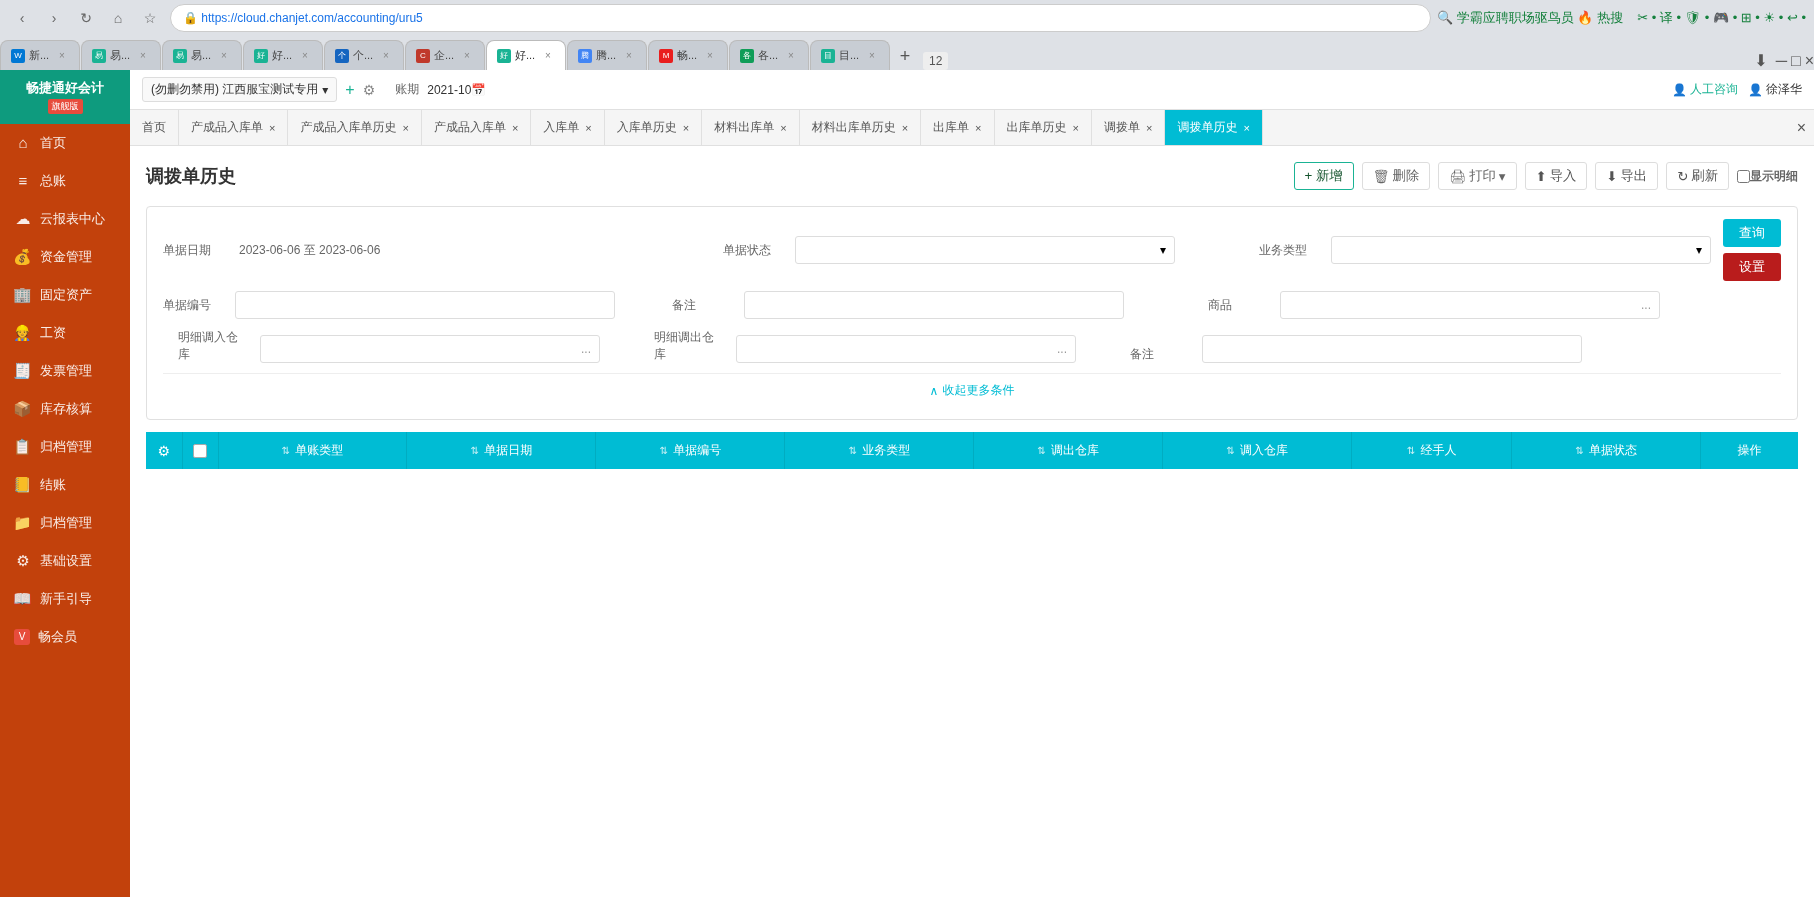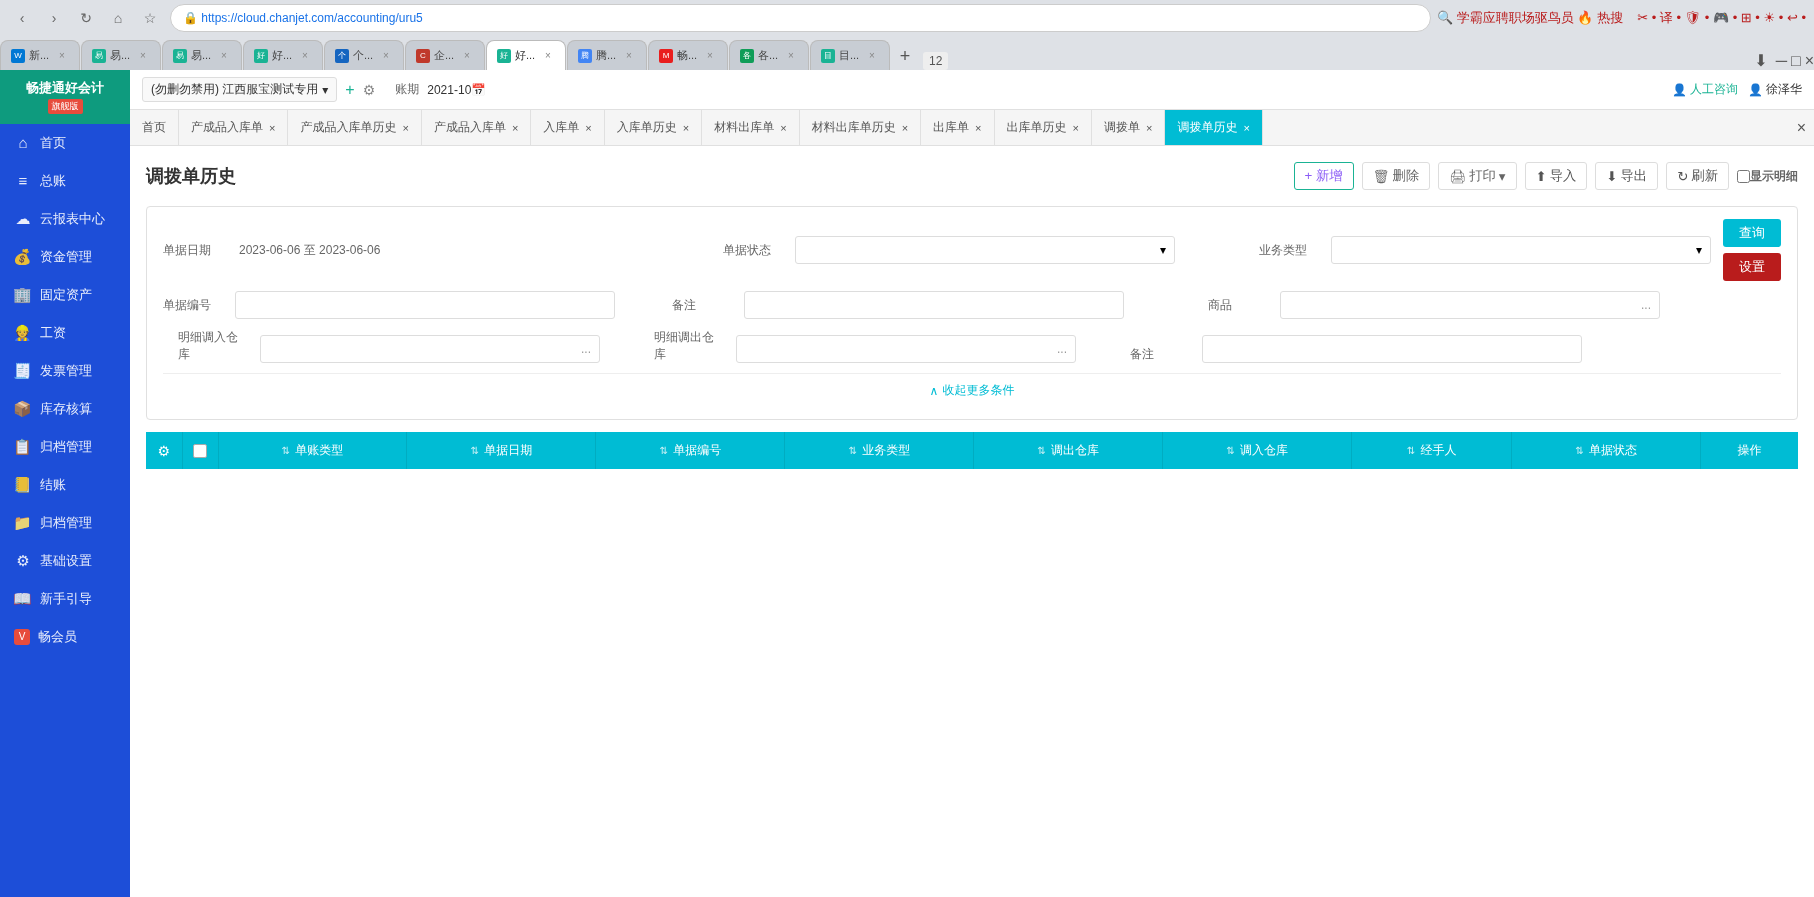--- a/index.html
+++ b/index.html
@@ -4,35 +4,35 @@
   <style>
     * { box-sizing: border-box; margin: 0; padding: 0; }
     body { font-family: "Microsoft YaHei", "PingFang SC", sans-serif; font-size: 12px; background: #f5f5f5; overflow: hidden; }
 
     
     .browser-chrome { background: #dee1e6; height: 36px; display: flex; align-items: center; padding: 0 8px; gap: 6px; }
     .browser-nav { display: flex; gap: 4px; align-items: center; }
     .browser-nav-btn { width: 28px; height: 28px; border-radius: 50%; border: none; background: transparent; cursor: pointer; display: flex; align-items: center; justify-content: center; color: #666; font-size: 14px; }
     .address-bar { flex: 1; height: 28px; border-radius: 14px; background: white; border: 1px solid #ccc; display: flex; align-items: center; padding: 0 12px; font-size: 12px; color: #333; }
     .address-bar span { color: #1a73e8; }
-    .browser-actions { display: flex; gap: 6px; align-items: center; color: #b91c1c; font-size: 13px; }
+    .browser-actions { display: flex; gap: 6px; align-items: center; color: #15803d; font-size: 13px; }
 
     
     .tab-bar { background: #dee1e6; height: 34px; display: flex; align-items: flex-end; padding-left: 0; overflow: hidden; }
     .tab { height: 30px; padding: 0 10px; display: flex; align-items: center; gap: 4px; background: #c8cdd4; border-radius: 8px 8px 0 0; margin-right: 1px; font-size: 11px; color: #444; cursor: pointer; min-width: 80px; max-width: 120px; white-space: nowrap; border: 1px solid #bbb; border-bottom: none; }
     .tab.active { background: white; color: #333; }
     .tab-close { width: 14px; height: 14px; border-radius: 50%; display: flex; align-items: center; justify-content: center; font-size: 10px; color: #888; margin-left: auto; }
     .tab-favicon { width: 14px; height: 14px; border-radius: 2px; background: #4285f4; display: flex; align-items: center; justify-content: center; color: white; font-size: 8px; }
     .tab-add { width: 28px; height: 28px; display: flex; align-items: center; justify-content: center; font-size: 18px; color: #555; cursor: pointer; }
 
     
     .app { display: flex; height: calc(897px - 70px); }
 
     
-    .sidebar { width: 130px; background: #1d4ed8; display: flex; flex-direction: column; flex-shrink: 0; }
+    .sidebar { width: 130px; background: #c2410c; display: flex; flex-direction: column; flex-shrink: 0; }
     .sidebar-logo { background: #0e9b7e; padding: 10px 8px; display: flex; flex-direction: column; align-items: center; }
     .sidebar-logo-text { color: white; font-size: 13px; font-weight: bold; text-align: center; line-height: 1.3; }
     .sidebar-logo-badge { background: #e74c3c; color: white; font-size: 9px; padding: 1px 4px; border-radius: 2px; margin-top: 2px; }
     .sidebar-item { display: flex; align-items: center; gap: 8px; padding: 10px 14px; color: rgba(255,255,255,0.9); cursor: pointer; font-size: 13px; }
     .sidebar-item-icon { width: 18px; height: 18px; display: flex; align-items: center; justify-content: center; font-size: 15px; }
 
     
     .main-content { flex: 1; display: flex; flex-direction: column; overflow: hidden; }
 
     
@@ -48,21 +48,21 @@
     .page-tabs { background: #f5f5f5; height: 36px; display: flex; align-items: center; border-bottom: 1px solid #e0e0e0; overflow-x: auto; white-space: nowrap; }
     .page-tab { height: 36px; padding: 0 12px; display: flex; align-items: center; gap: 4px; font-size: 12px; color: #555; cursor: pointer; border-right: 1px solid #e0e0e0; white-space: nowrap; }
     .page-tab.active { background: #00bcd4; color: white; }
     .page-tab-close { font-size: 11px; color: inherit; margin-left: 2px; }
 
     
     .content-area { flex: 1; background: white; overflow-y: auto; padding: 16px; }
     .page-title { font-size: 18px; font-weight: bold; color: #333; margin-bottom: 16px; display: flex; align-items: center; justify-content: space-between; }
     .page-title-actions { display: flex; gap: 8px; font-size: 12px; }
     .action-btn { display: flex; align-items: center; gap: 3px; padding: 4px 10px; border: 1px solid #ddd; border-radius: 3px; cursor: pointer; color: #555; background: white; }
-    .action-btn.new { color: #8b5cf6; border-color: #1ab394; }
+    .action-btn.new { color: #14532d; border-color: #1ab394; }
     .action-btn.delete { color: #666; }
     .action-btn.print { color: #666; }
     .display-toggle { font-size: 12px; color: #666; display: flex; align-items: center; gap: 0; }
 
     
     .filter-area { border: 1px solid #e0e0e0; border-radius: 4px; padding: 12px 16px; margin-bottom: 12px; }
     .filter-row { display: flex; align-items: center; gap: 12px; margin-bottom: 10px; }
     .filter-row:last-child { margin-bottom: 0; }
     .filter-label { font-size: 12px; color: #666; width: 60px; flex-shrink: 0; }
     .filter-date-buttons { display: flex; align-items: center; gap: 4px; }

